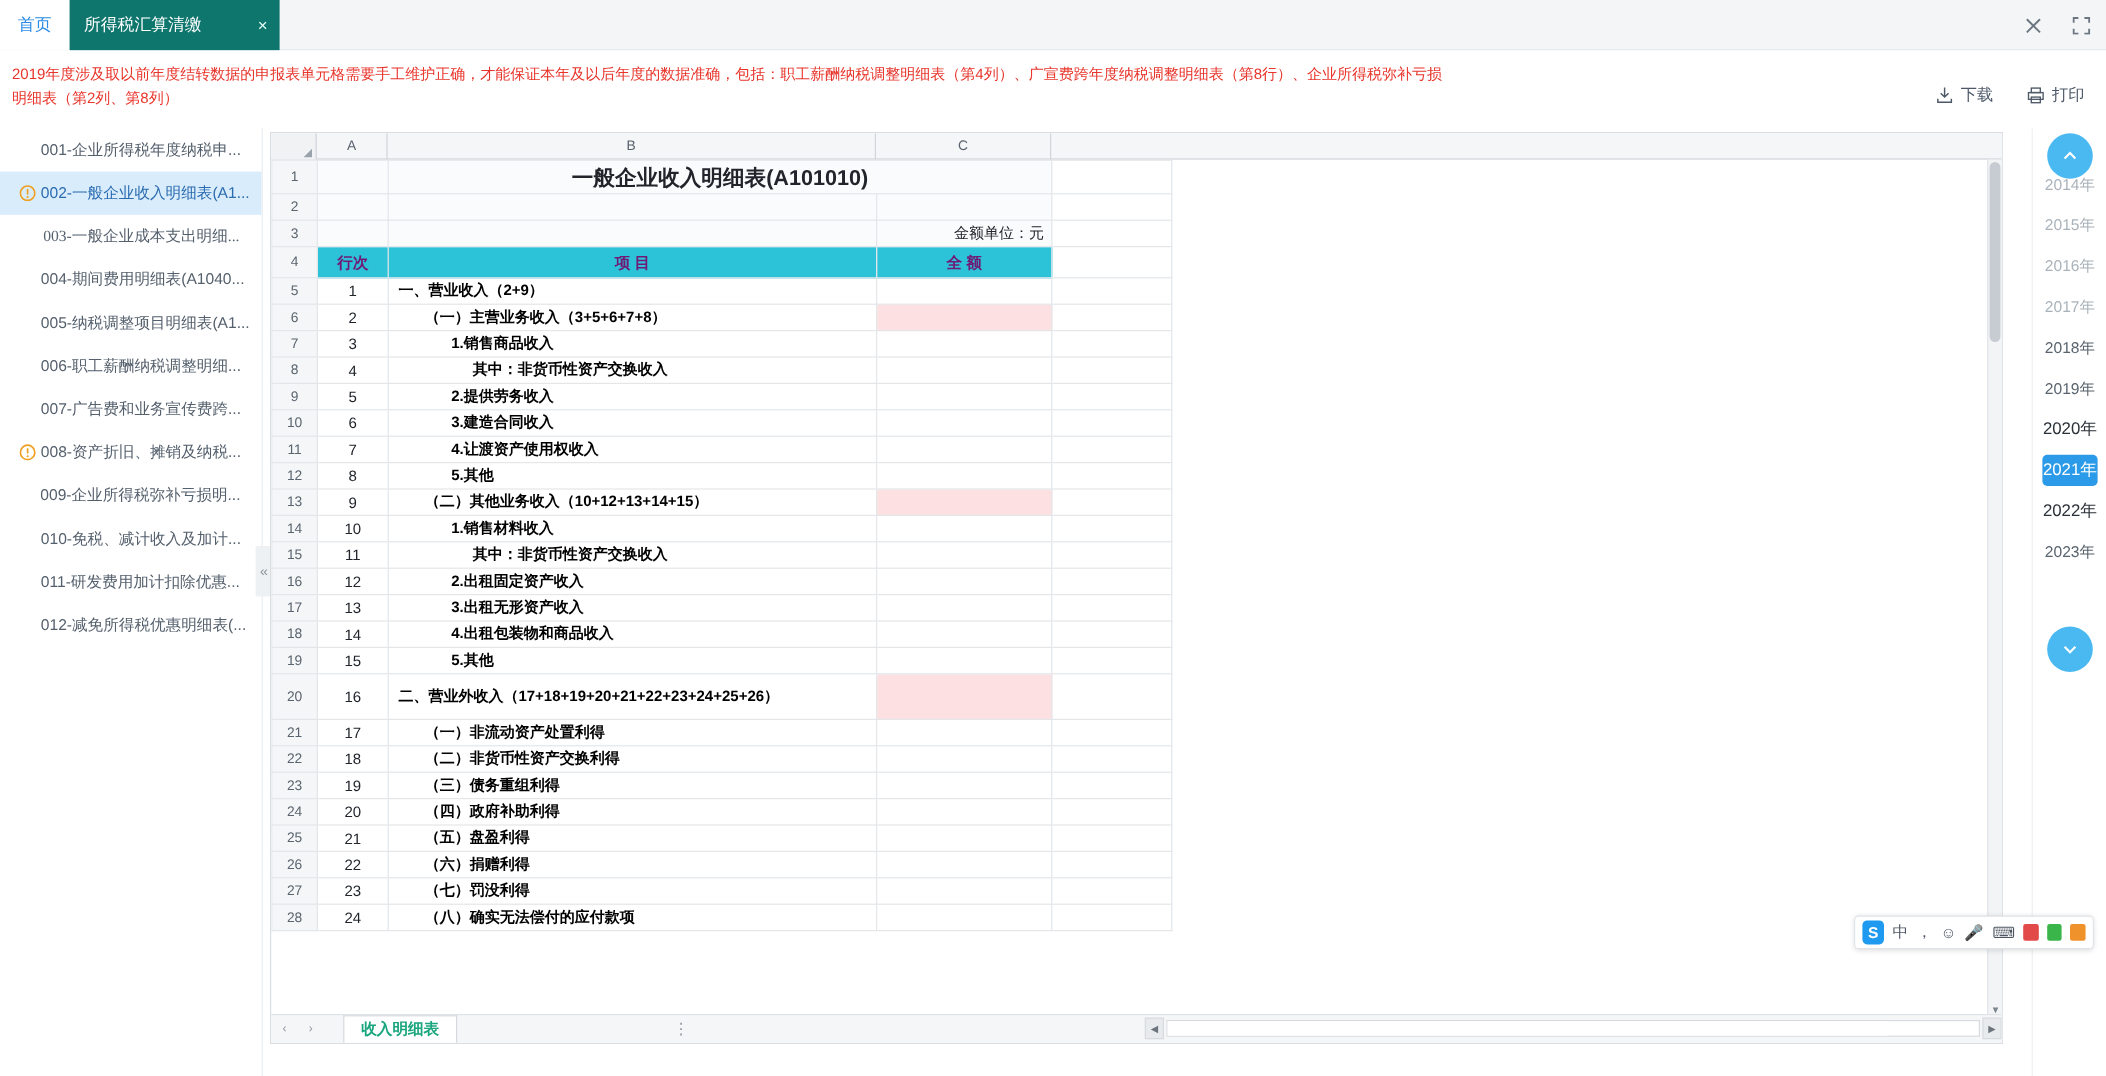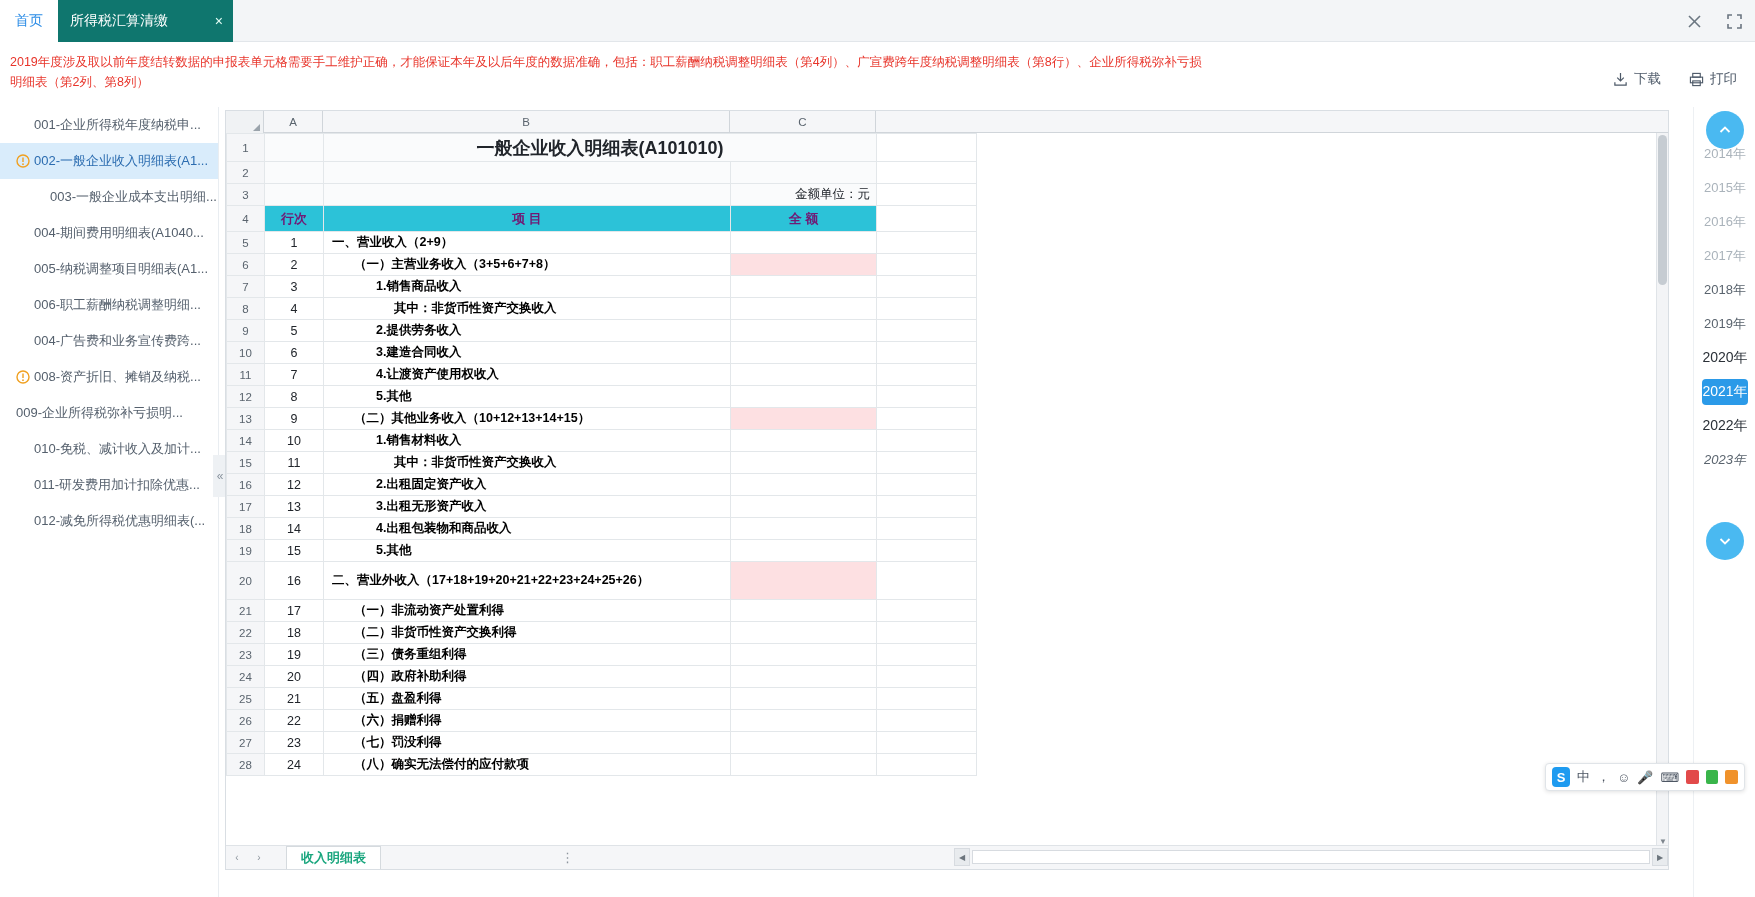--- a/index.html
+++ b/index.html
@@ -375,44 +375,44 @@
         <span class="lbl">001-企业所得税年度纳税申...</span>
       </div>
     <div class="form-item selected" style="padding-left:16px;">
       <span class="warn-ico"><svg width="14" height="14" viewBox="0 0 14 14">
             <circle cx="7" cy="7" r="6" fill="none" stroke="#f0a020" stroke-width="1.4"></circle>
             <line x1="7" y1="3.6" x2="7" y2="8" stroke="#f0a020" stroke-width="1.4"></line>
             <circle cx="7" cy="10.2" r="0.9" fill="#f0a020"></circle>
           </svg></span>
       <span class="lbl">002-一般企业收入明细表(A1...</span>
     </div>
-    <div class="form-item" style="padding-left:50px;">
+    <div class="form-item" style="padding-left:36px;font-family:Liberation Serif, serif;">
         <span class="lbl">003-一般企业成本支出明细...</span>
       </div>
     <div class="form-item" style="padding-left:34px;">
         <span class="lbl">004-期间费用明细表(A1040...</span>
       </div>
     <div class="form-item" style="padding-left:34px;">
         <span class="lbl">005-纳税调整项目明细表(A1...</span>
       </div>
     <div class="form-item" style="padding-left:34px;">
         <span class="lbl">006-职工薪酬纳税调整明细...</span>
       </div>
     <div class="form-item" style="padding-left:34px;">
-        <span class="lbl">004-广告费和业务宣传费跨...</span>
+        <span class="lbl">007-广告费和业务宣传费跨...</span>
       </div>
     <div class="form-item" style="padding-left:16px;">
       <span class="warn-ico"><svg width="14" height="14" viewBox="0 0 14 14">
             <circle cx="7" cy="7" r="6" fill="none" stroke="#f0a020" stroke-width="1.4"></circle>
             <line x1="7" y1="3.6" x2="7" y2="8" stroke="#f0a020" stroke-width="1.4"></line>
             <circle cx="7" cy="10.2" r="0.9" fill="#f0a020"></circle>
           </svg></span>
       <span class="lbl">008-资产折旧、摊销及纳税...</span>
     </div>
-    <div class="form-item" style="">
+    <div class="form-item" style="justify-content:center;">
         <span class="lbl">009-企业所得税弥补亏损明...</span>
       </div>
     <div class="form-item" style="padding-left:34px;">
         <span class="lbl">010-免税、减计收入及加计...</span>
       </div>
     <div class="form-item" style="padding-left:34px;">
         <span class="lbl">011-研发费用加计扣除优惠...</span>
       </div>
     <div class="form-item" style="padding-left:34px;">
         <span class="lbl">012-减免所得税优惠明细表(...</span>
@@ -665,21 +665,21 @@
     </div>
     <div class="year far" style="top:34px;">2014年</div>
     <div class="year far" style="top:68px;">2015年</div>
     <div class="year far" style="top:102px;">2016年</div>
     <div class="year far" style="top:136px;">2017年</div>
     <div class="year near" style="top:170px;">2018年</div>
     <div class="year near" style="top:204px;">2019年</div>
     <div class="year strong" style="top:238px;">2020年</div>
     <div class="year active" style="top:272px;">2021年</div>
     <div class="year strong" style="top:306px;">2022年</div>
-    <div class="year near" style="top:340px;font-style:italic;">2023年</div>
+    <div class="year near" style="top:340px;">2023年</div>
   </div>
 
   <div class="ime">
     <div class="ime-logo">S</div>
     <div class="ime-item">中</div>
     <div class="ime-item">，</div>
     <div class="ime-item">☺</div>
     <div class="ime-item">🎤</div>
     <div class="ime-item">⌨</div>
     <div class="ime-sq"></div>

